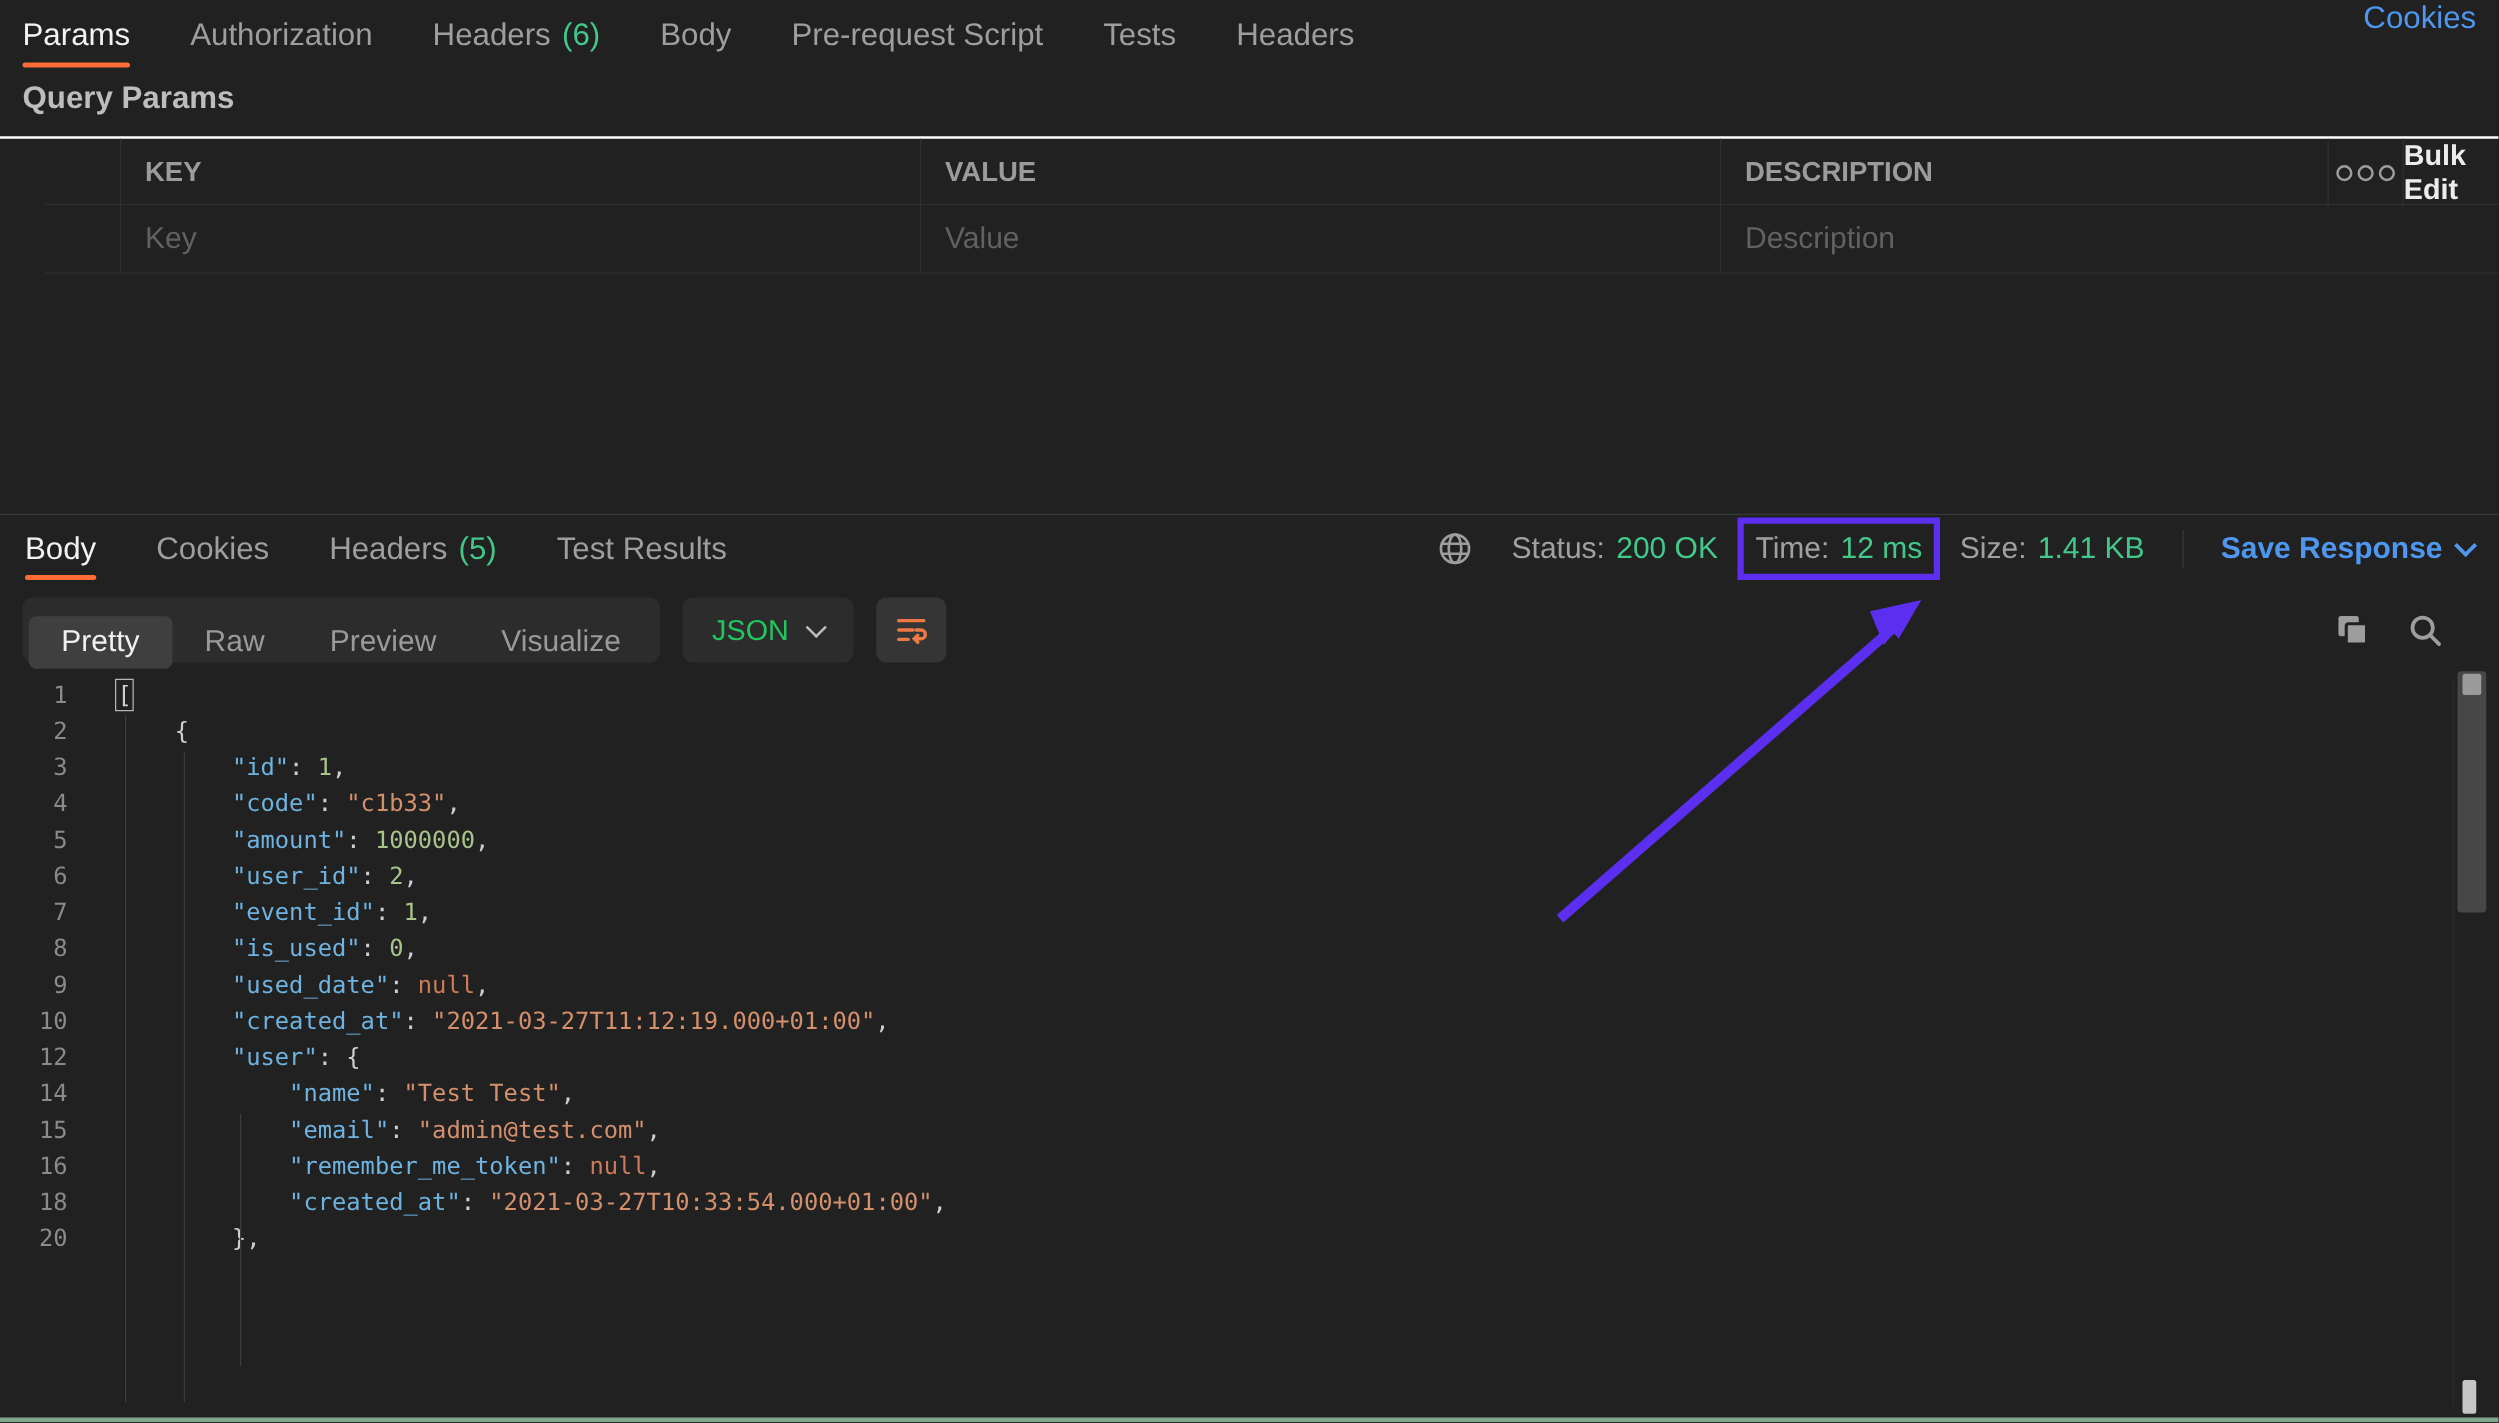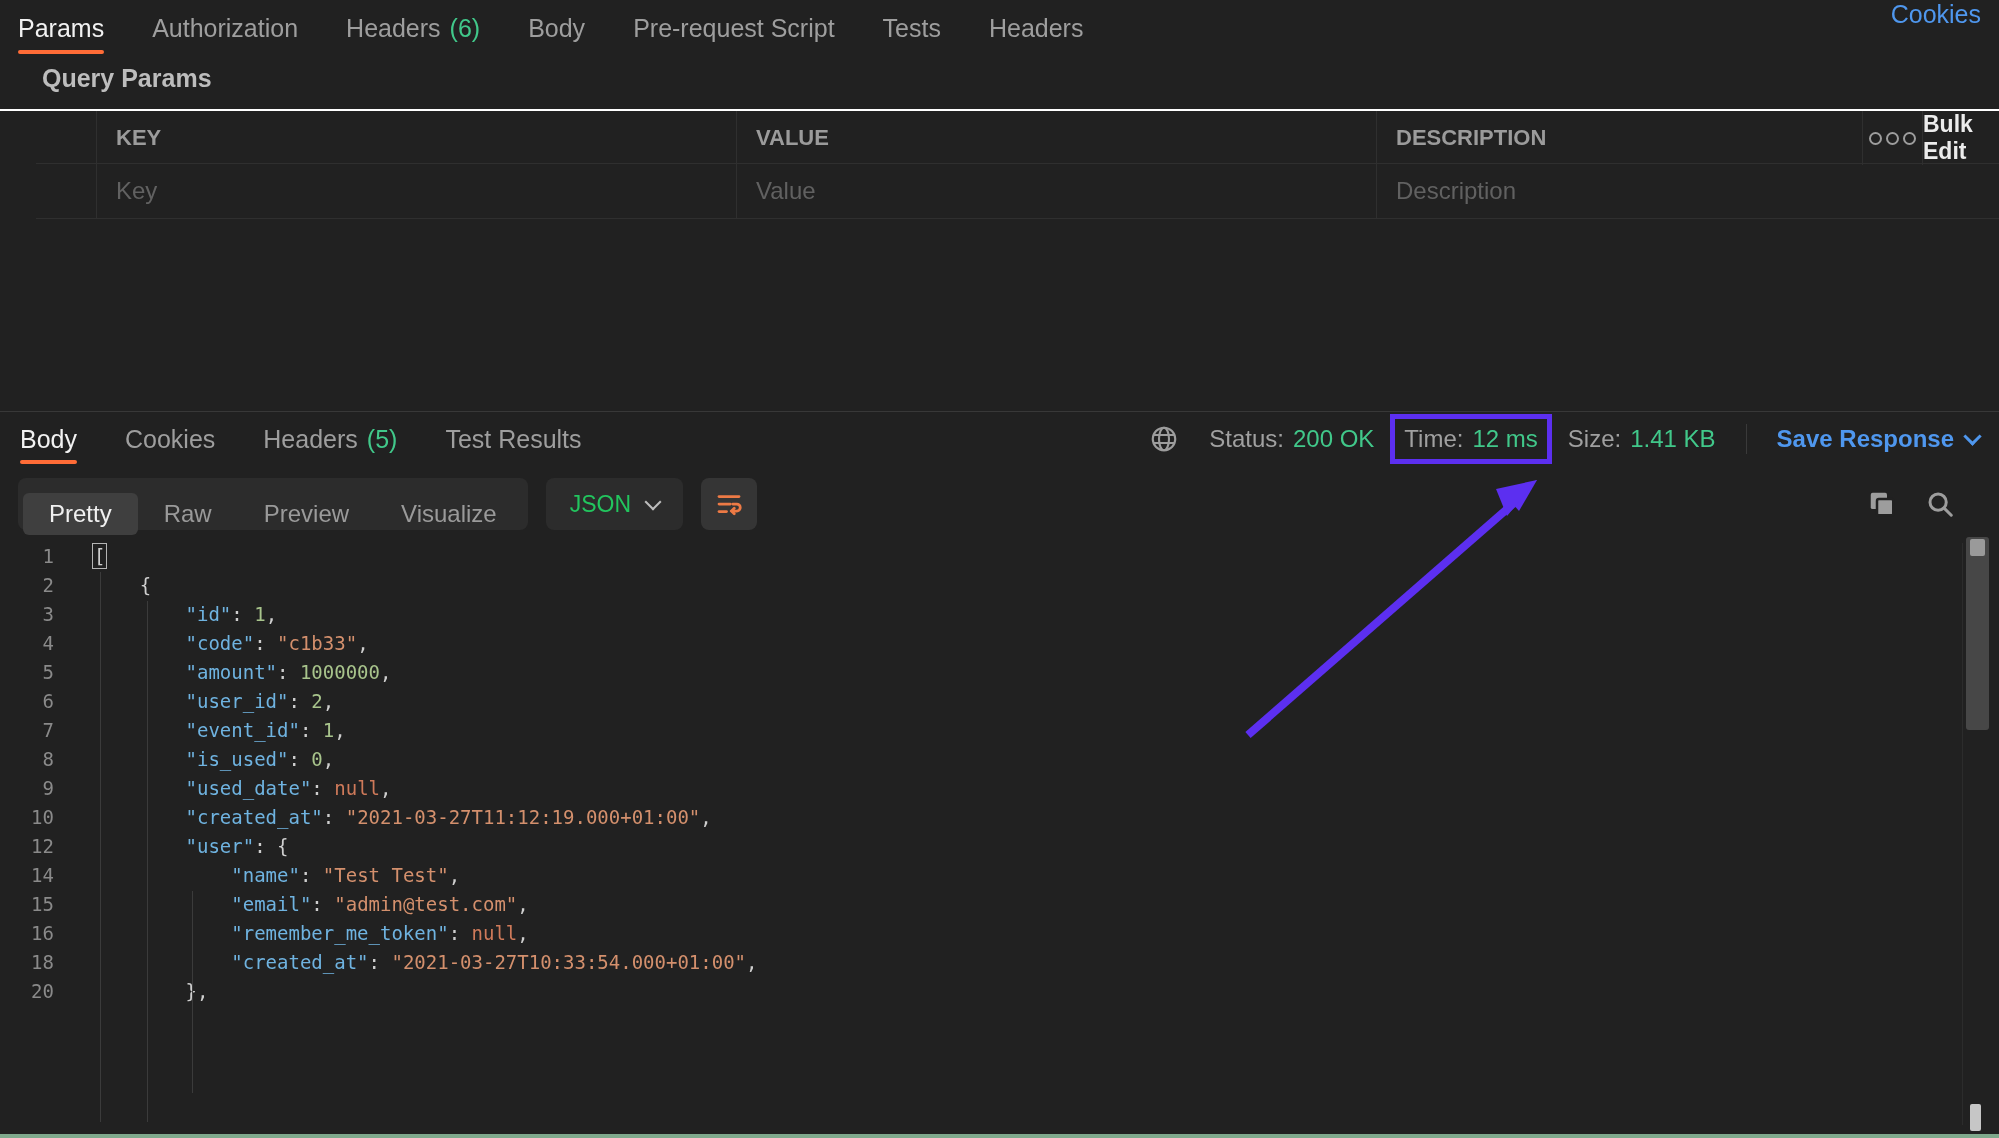--- a/index.html
+++ b/index.html
@@ -11,21 +11,21 @@
   
   .req-tabs-row{display:flex;align-items:flex-start;height:56px;padding:0 18px;gap:28px;}
   .tabs{display:flex;align-items:center;gap:48px;height:100%;}
   .tab{position:relative;height:100%;display:flex;align-items:center;gap:9px;
        font-size:25px;color:#9e9e9e;white-space:nowrap;cursor:pointer;}
   .tab.active{color:#f2f2f2;}
   .tab.active::after{content:"";position:absolute;left:0;right:0;bottom:2px;height:4px;
        background:#ff6c37;border-radius:2px;}
   .tab .count{color:#41c88a;}
   .link-blue{margin-left:auto;color:#4f97ee;font-size:25px;cursor:pointer;}
-  .section-title{padding:8px 18px 16px;font-size:25px;font-weight:700;color:#bdbdbd;margin-left:24px;}
+  .section-title{padding:8px 18px 16px;font-size:25px;font-weight:700;color:#bdbdbd;}
   .params-table{border-top:2px solid #ffffff;padding-left:36px;}
   .tr{display:grid;border-bottom:1px solid #2f2f2f;align-items:stretch;}
   .tr.head{grid-template-columns:60px 640px 640px 486px 60px 1fr;height:52px;}
   .tr.row{grid-template-columns:60px 640px 640px 1fr;height:54px;}
   .td{display:flex;align-items:center;padding-left:19px;border-left:1px solid #2f2f2f;}
   .td:first-child{border-left:none;}
   .th-text{font-size:22px;font-weight:700;color:#9b9b9b;}
   .ph{font-size:24px;color:#616161;}
   .bulk{justify-content:center;padding-left:0;font-size:23px;font-weight:600;color:#ececec;cursor:pointer;}
   .more-cell{justify-content:center;padding-left:0;cursor:pointer;}

